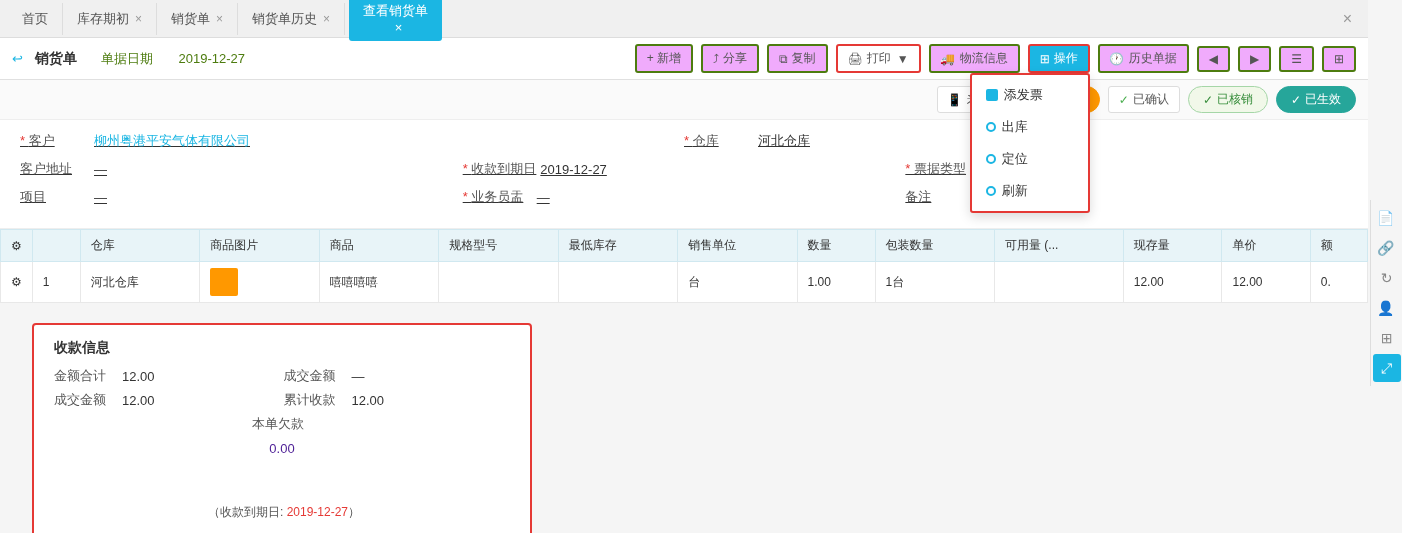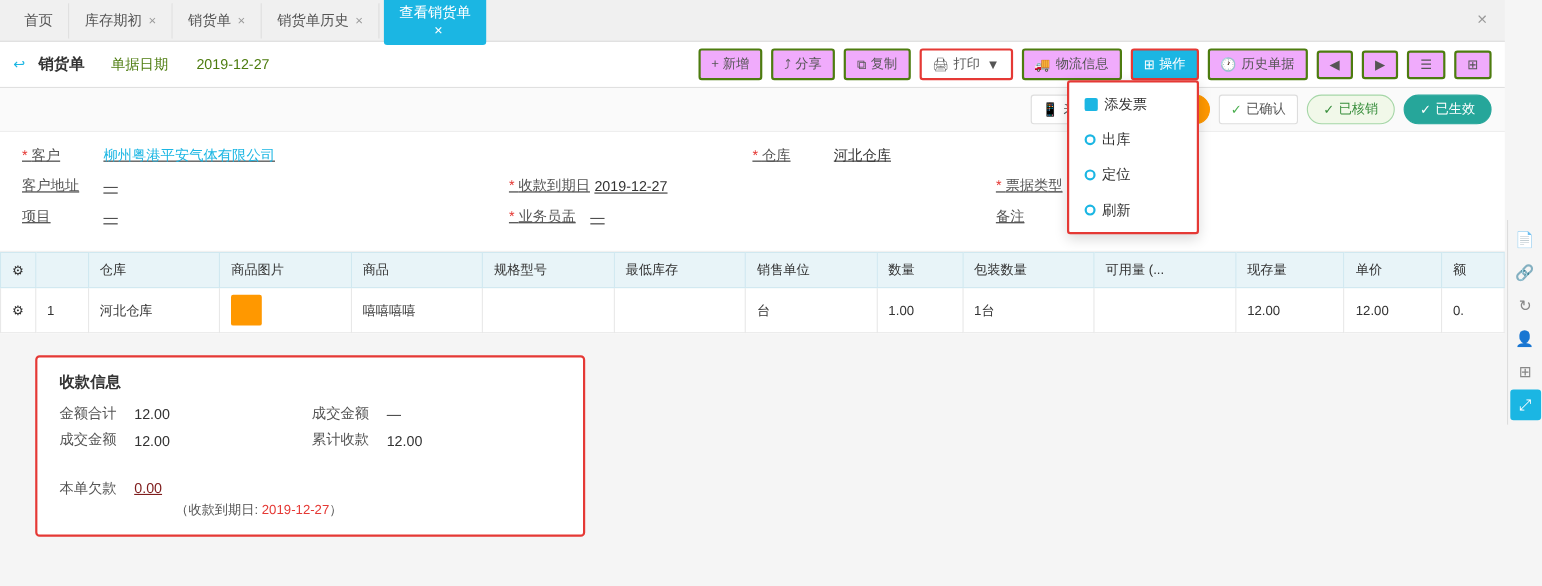--- a/index.html
+++ b/index.html
@@ -96,21 +96,21 @@
     
     .payment-section {
       border: 2px solid #e53935; border-radius: 4px; background: #fff;
       padding: 14px 20px; margin: 10px 16px; display: inline-block; min-width: 500px;
     }
     .payment-title { font-weight: bold; font-size: 14px; margin-bottom: 10px; }
     .payment-grid { display: grid; grid-template-columns: 1fr 1fr; gap: 6px 3px; }
     .payment-row { display: flex; align-items: center; gap: 8px; }
     .payment-label { color: #555; font-size: 13px; min-width: 60px; }
     .payment-value { color: #333; font-size: 13px; }
-    .payment-value.red { color: #7f1d1d; text-decoration: underline; }
+    .payment-value.red { color: #4c1d95; }
 
     
     .right-sidebar {
       position: fixed; right: 0; top: 200px; width: 32px; display: flex;
       flex-direction: column; align-items: center; background: #f5f5f5;
       border-left: 1px solid #ddd; gap: 2px; padding: 4px 0;
     }
     .sidebar-icon {
       width: 28px; height: 28px; display: flex; align-items: center; justify-content: center;
       cursor: pointer; color: #888; font-size: 14px; border-radius: 3px;
@@ -332,21 +332,21 @@
           <span class="payment-value">—</span>
         </div>
         <div class="payment-row">
           <span class="payment-label">成交金额</span>
           <span class="payment-value">12.00</span>
         </div>
         <div class="payment-row">
           <span class="payment-label">累计收款</span>
           <span class="payment-value">12.00</span>
         </div>
-        <div class="payment-row" style="grid-column: 1 / -1;">
+        <div class="payment-row" style="grid-column: 1 / -1; flex-direction: column;">
           <span class="payment-label">本单欠款</span>
           <span class="payment-value red">0.00</span>
           <span class="payment-value" style="color:#555; font-size:12px; margin-left:4px;margin-top:40px;">（收款到期日: <span style="color:#e53935;">2019-12-27</span>）</span>
         </div>
       </div>
     </div>
   </div>
 </div>
 
 <div class="right-sidebar">

